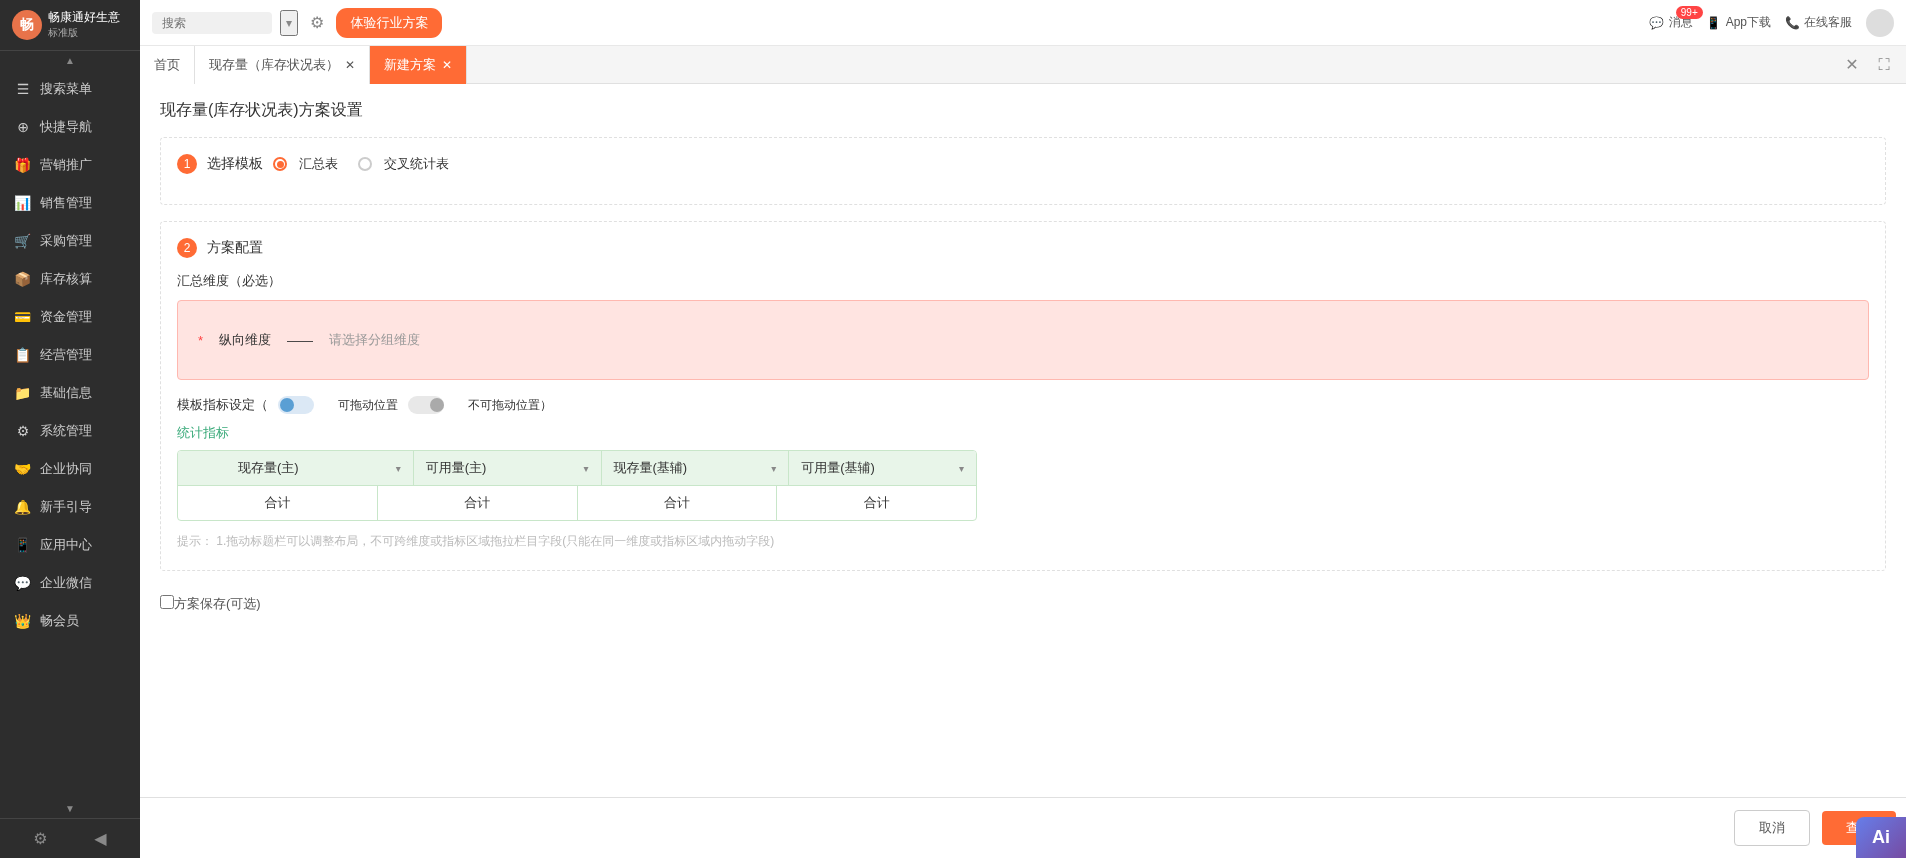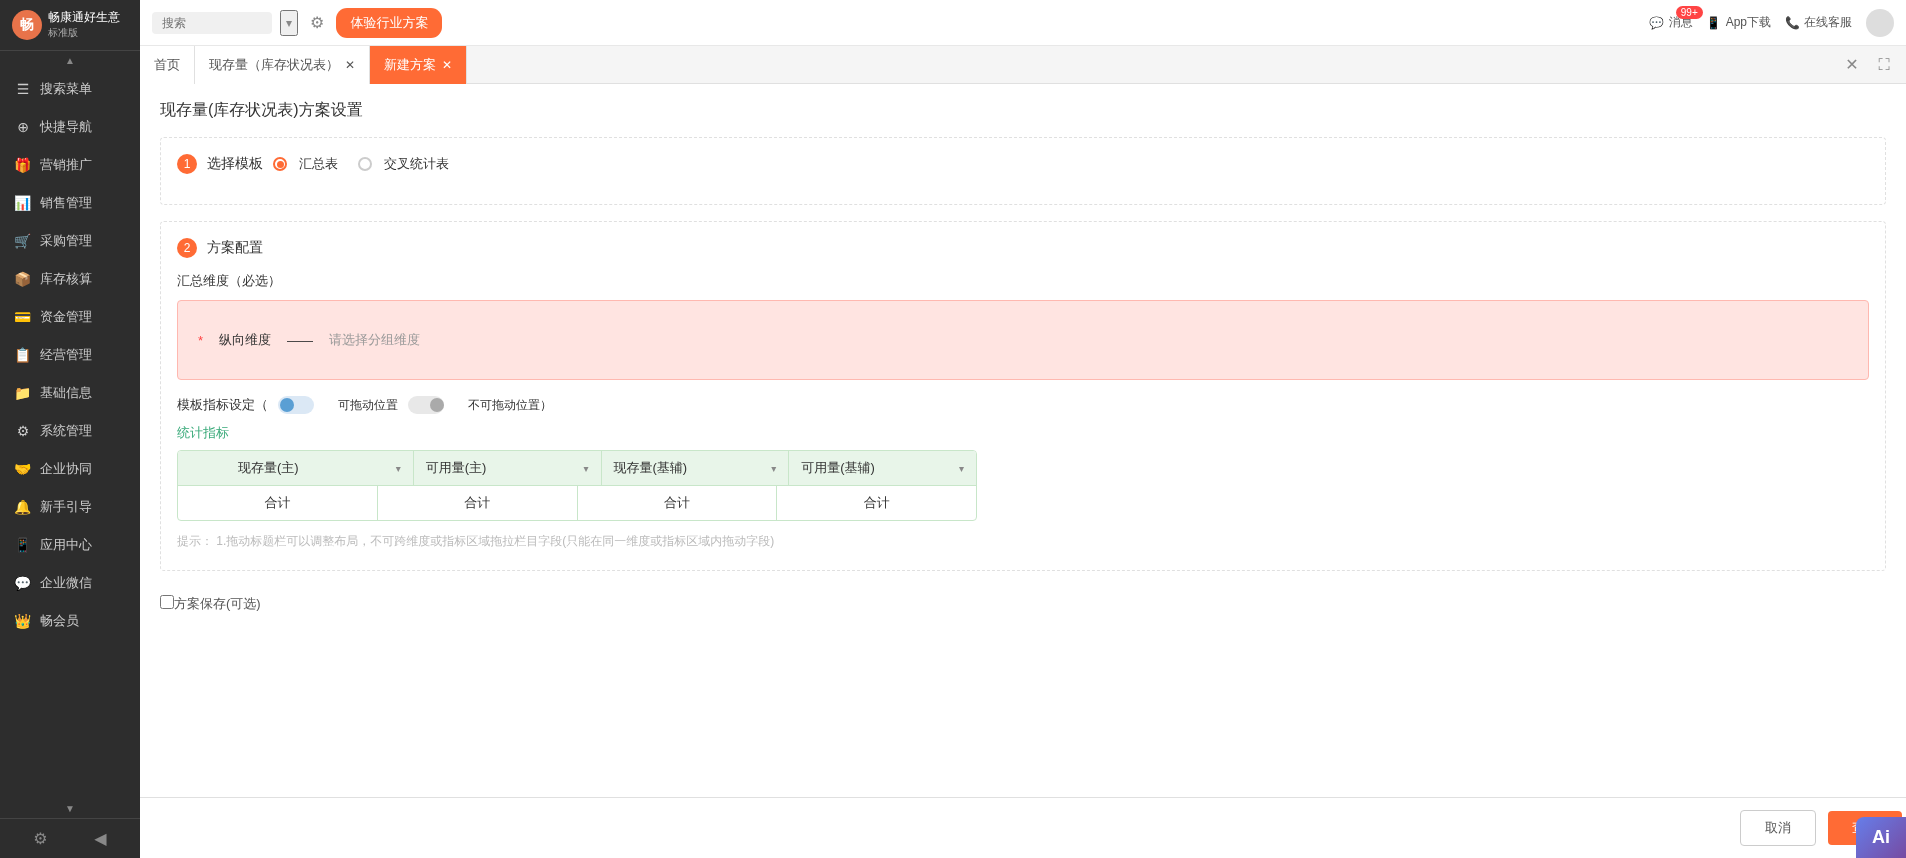--- a/index.html
+++ b/index.html
@@ -183,21 +183,21 @@
     }
     .stats-col-cell:last-child { border-right: none; }
 
     
     .tips-section { margin-top: 12px; }
     .tip-text { font-size: 12px; color: #bbb; margin-bottom: 4px; }
 
     
     .footer-bar {
       background: #fff; border-top: 1px solid #e0e0e0;
-      padding: 12px 4px; display: flex; align-items: center; justify-content: space-between;
+      padding: 12px 10px; display: flex; align-items: center; justify-content: space-between;
     }
     .footer-left { display: flex; align-items: flex-start; gap: 0; }
     .footer-checkbox { width: 14px; height: 14px; border: 1px solid #ccc; border-radius: 2px; }
     .footer-label { font-size: 13px; color: #555; }
     .footer-right { display: flex; align-items: center; gap: 12px; }
     .btn-cancel {
       padding: 8px 24px; border: 1px solid #ccc; background: #fff;
       border-radius: 4px; cursor: pointer; font-size: 13px; color: #555;
     }
     .btn-query {

